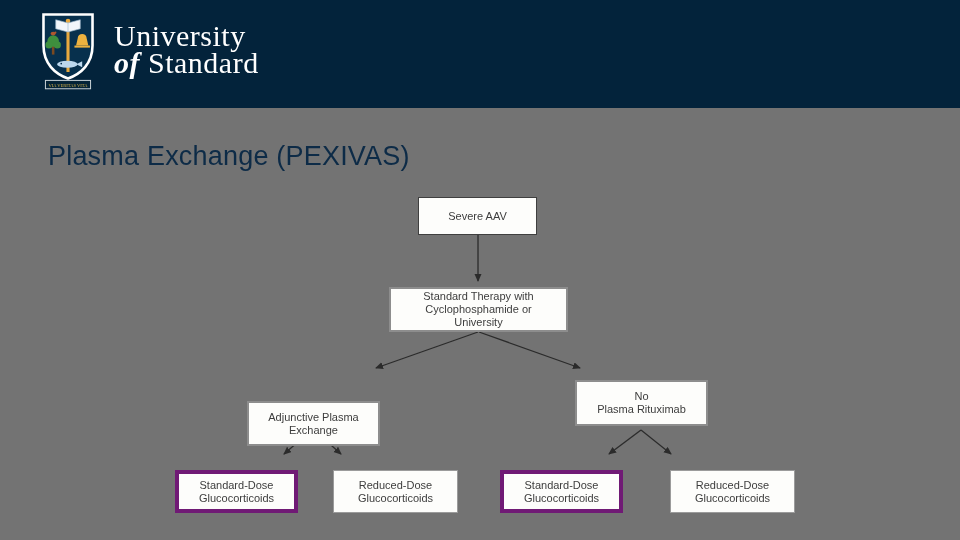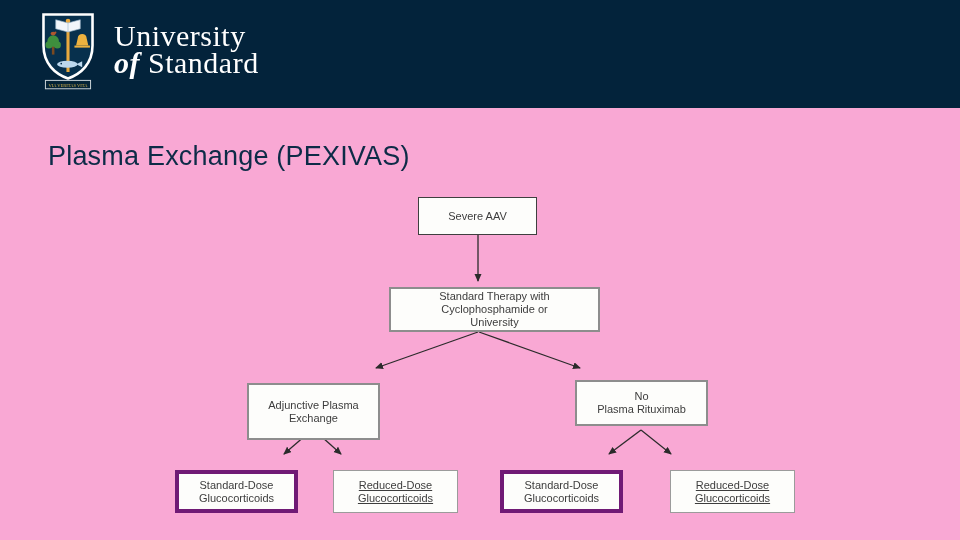--- a/index.html
+++ b/index.html
@@ -2,21 +2,21 @@
 <html><head>
 <meta charset="utf-8">
 <style>
   html, body { margin: 0; padding: 0; }
   body { width: 960px; height: 540px; font-family: "Liberation Sans", sans-serif; }
 
   .slide {
     position: relative;
     width: 960px;
     height: 540px;
-    background: #f9a8d4;
+    background: #737373;
     overflow: hidden;
   }
 
   
   .header {
     position: absolute;
     left: 0; top: 0;
     width: 960px; height: 108px;
     background: #03233b;
   }
@@ -57,25 +57,25 @@
     flex-direction: column;
     align-items: center;
     justify-content: center;
     font-size: 11px;
     line-height: 13px;
     color: #3d3d3d;
   }
   .b-thin-dark  { border: 1px solid #3f3f3f; }
   .b-mid-gray   { border: 2px solid #8d8d8d; }
   .b-dark-gray  { border: 4px solid #701a75; }
-  .b-light-gray { border: 1px solid #9b9b9b; text-decoration: underline; }
+  .b-light-gray { border: 1px solid #9b9b9b; }
 
   #node-severe          { left: 418px; top: 197px; width: 119px; height: 38px; }
-  #node-therapy         { left: 389px; top: 287px; width: 211px; height: 45px; }
-  #node-adjunctive-pe   { left: 247px; top: 383px; width: 133px; height: 57px; }
+  #node-therapy         { left: 389px; top: 287px; width: 179px; height: 45px; }
+  #node-adjunctive-pe   { left: 247px; top: 401px; width: 133px; height: 45px; }
   #node-no-pe           { left: 575px; top: 380px; width: 133px; height: 46px; }
   #node-std-dose-left   { left: 175px; top: 470px; width: 123px; height: 43px; }
   #node-red-dose-left   { left: 333px; top: 470px; width: 125px; height: 43px; }
   #node-std-dose-right  { left: 500px; top: 470px; width: 123px; height: 43px; }
   #node-red-dose-right  { left: 670px; top: 470px; width: 125px; height: 43px; }
 
   .arrows {
     position: absolute;
     left: 0; top: 0;
     width: 960px; height: 540px;

